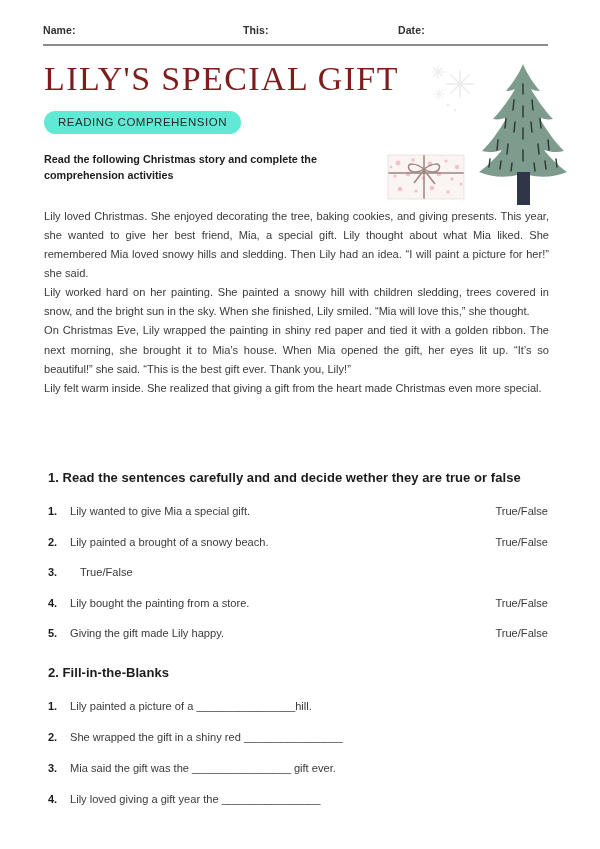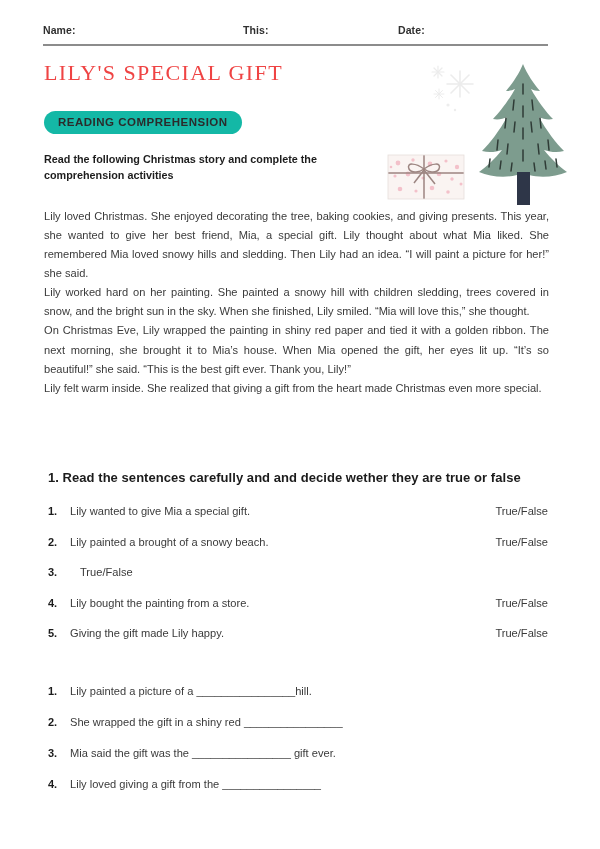--- a/index.html
+++ b/index.html
@@ -48,36 +48,36 @@
     height: 1.6px;
     background: #8c8c8c;
   }
 
   
   .title {
     position: absolute;
     left: 44px;
     top: 62px;
     font-family: "Liberation Serif", serif;
-    font-size: 22px;
+    font-size: 34px;
     letter-spacing: 1.4px;
-    color: #ef4444;
+    color: #7f1d1d;
     white-space: nowrap;
     line-height: 1;
   }
 
   .badge {
     position: absolute;
     left: 44px;
     top: 111px;
-    background: #14b8a6;
+    background: #5eead4;
     border-radius: 14px;
     padding: 5px 14px 6px 14px;
     font-size: 11.5px;
-    font-weight: 700;
+    font-weight: 400;
     letter-spacing: 0.5px;
     color: #2b2b2b;
     display: inline-block;
   }
 
   .instructions {
     position: absolute;
     left: 44px;
     top: 151px;
     width: 330px;
@@ -303,38 +303,39 @@
       <div class="q-row">
         <span class="q-num">5.</span>
         <span class="q-text">Giving the gift made Lily happy.</span>
         <span class="q-tf">True/False</span>
       </div>
 
     </div>
   </div>
 
   <div class="ex2">
+    <div class="section-heading">2. Fill-in-the-Blanks</div>
     <div class="q-list">
 
       <div class="q-row blank-row">
         <span class="q-num">1.</span>
         <span class="q-text">Lily painted a picture of a ________________hill.</span>
       </div>
 
       <div class="q-row blank-row">
         <span class="q-num">2.</span>
         <span class="q-text">She wrapped the gift in a shiny red ________________</span>
       </div>
 
       <div class="q-row blank-row">
         <span class="q-num">3.</span>
         <span class="q-text">Mia said the gift was the ________________ gift ever.</span>
       </div>
 
       <div class="q-row blank-row">
         <span class="q-num">4.</span>
-        <span class="q-text">Lily loved giving a gift from the ________________</span>
+        <span class="q-text">Lily loved giving a gift year the ________________</span>
       </div>
 
     </div>
   </div>
 
 </div>
 
 </body></html>

